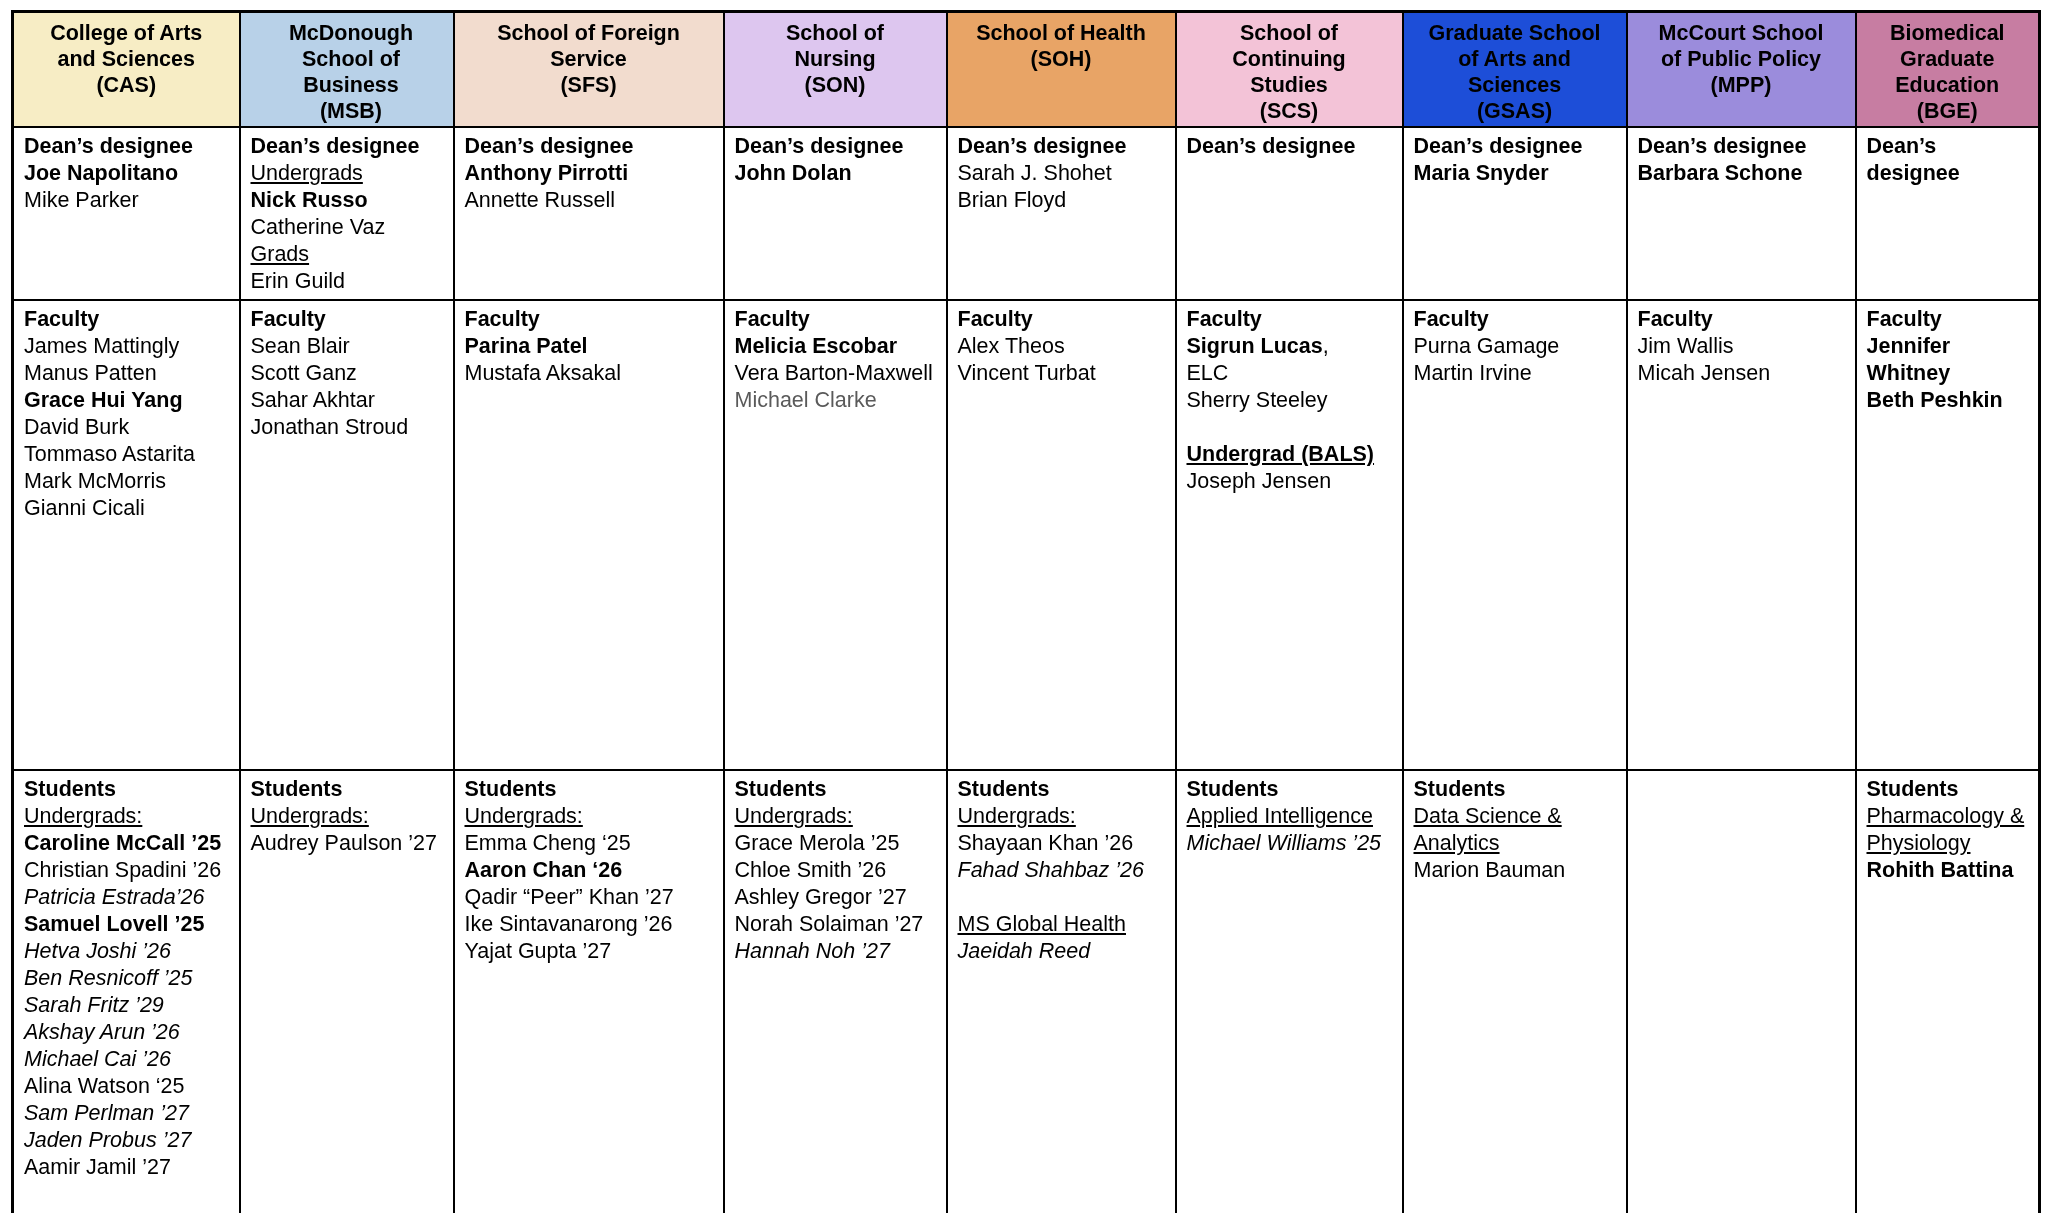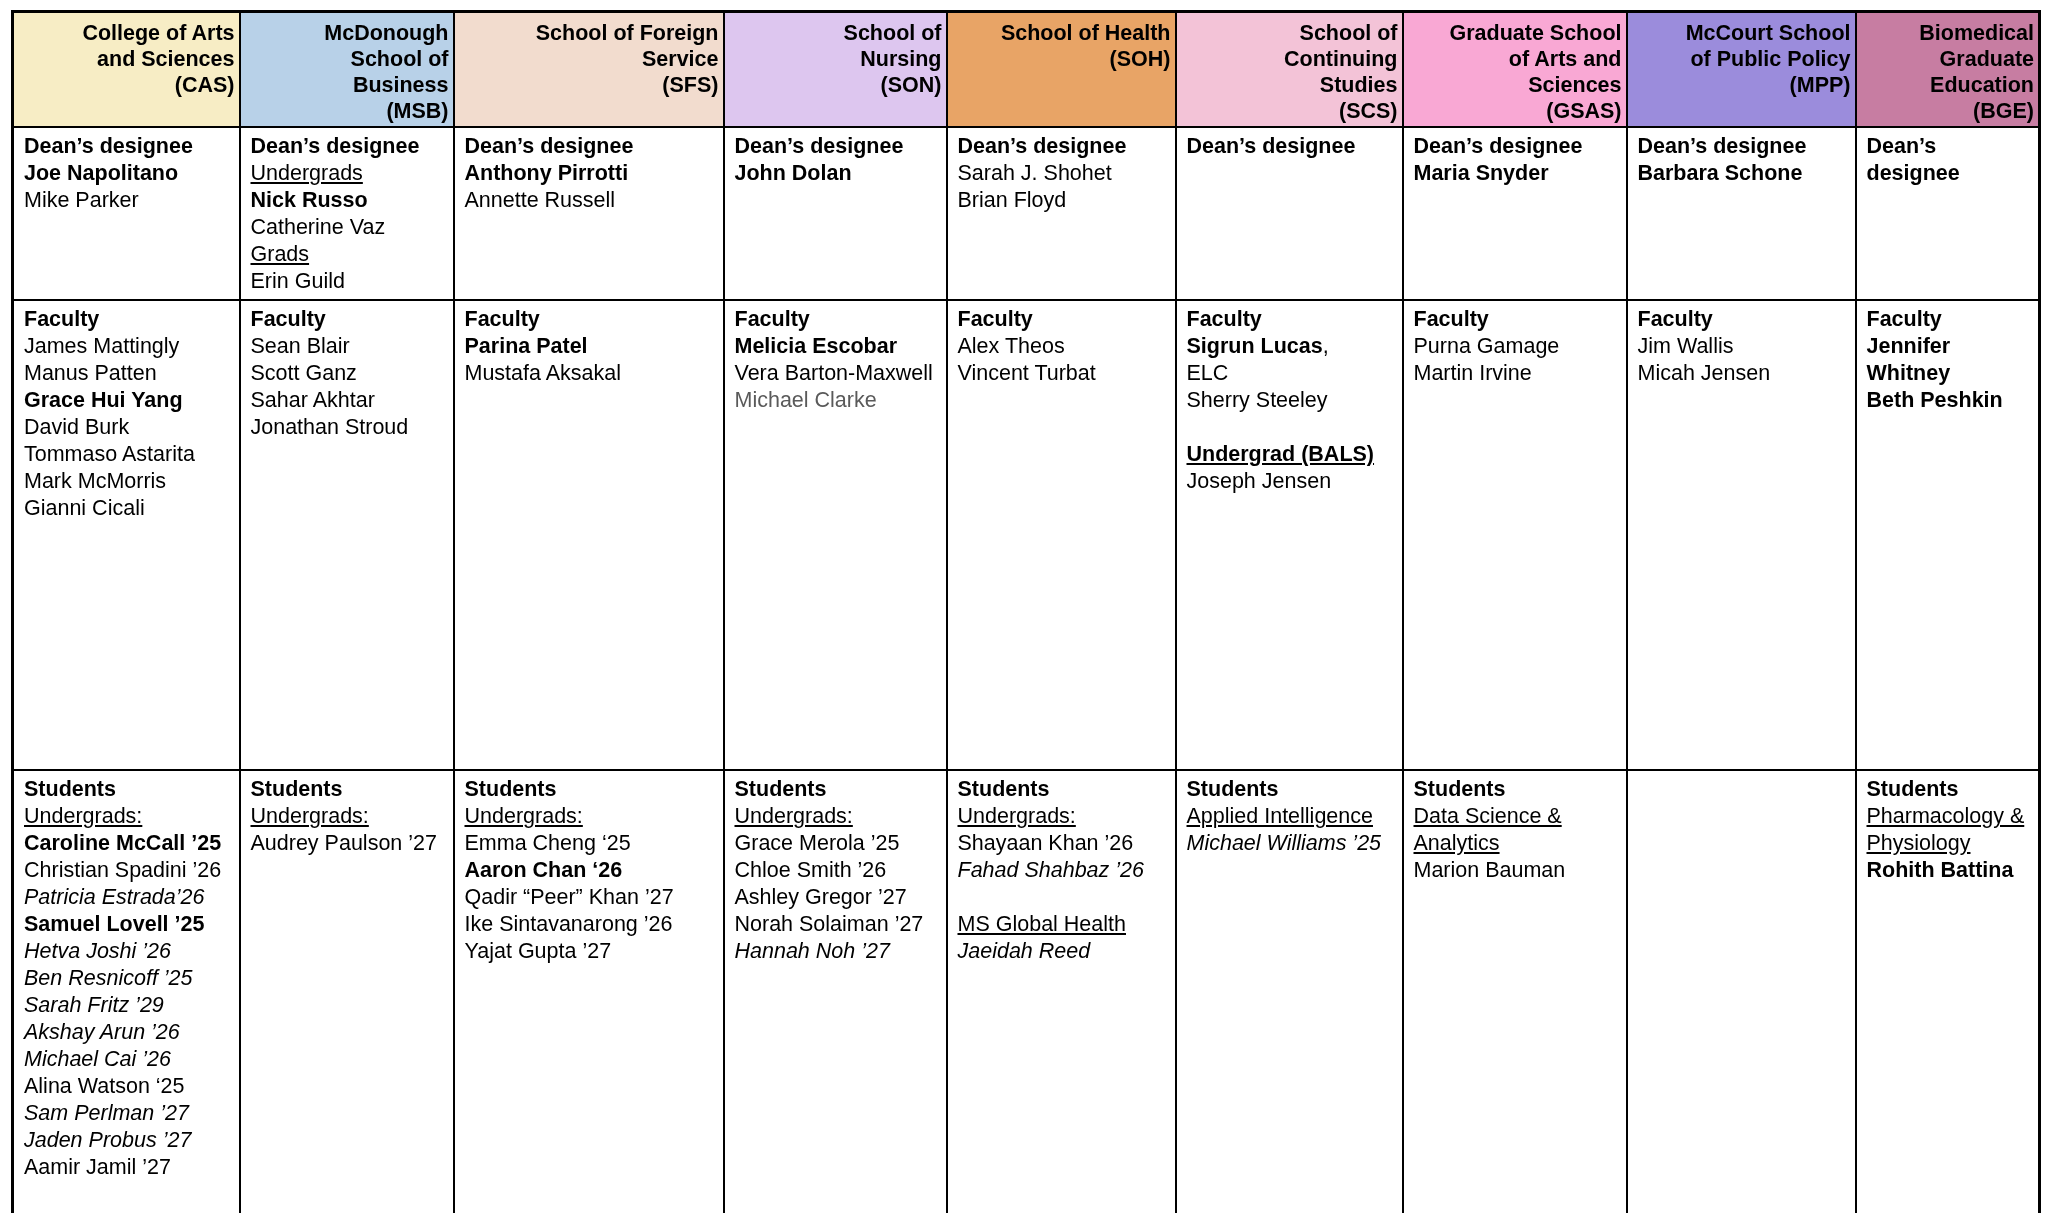--- a/index.html
+++ b/index.html
@@ -22,21 +22,21 @@
     border: 3px solid #000;
     border-bottom-width: 6px;
   }
   table.committee th,
   table.committee td {
     border: 2px solid #000;
     vertical-align: top;
     overflow: hidden;
   }
   table.committee th {
-    text-align: right;
+    text-align: center;
     font-weight: 700;
     font-size: 21.5px;
     line-height: 26px;
     padding: 7px 4px 2px 4px;
     color: #000;
   }
   table.committee td {
     font-size: 21.5px;
     line-height: 27px;
     padding: 5px 8px 4px 10px;
@@ -92,21 +92,21 @@
           <th style="background: rgb(232, 164, 102);">
             <div class="line">School of Health</div>
             <div class="line">(SOH)</div>
           </th>
           <th style="background: rgb(243, 195, 215);">
             <div class="line">School of</div>
             <div class="line">Continuing</div>
             <div class="line">Studies</div>
             <div class="line">(SCS)</div>
           </th>
-          <th style="background: #f9a8d4;">
+          <th style="background: #1d4ed8;">
             <div class="line">Graduate School</div>
             <div class="line">of Arts and</div>
             <div class="line">Sciences</div>
             <div class="line">(GSAS)</div>
           </th>
           <th style="background: rgb(155, 140, 220);">
             <div class="line">McCourt School</div>
             <div class="line">of Public Policy</div>
             <div class="line">(MPP)</div>
           </th>

